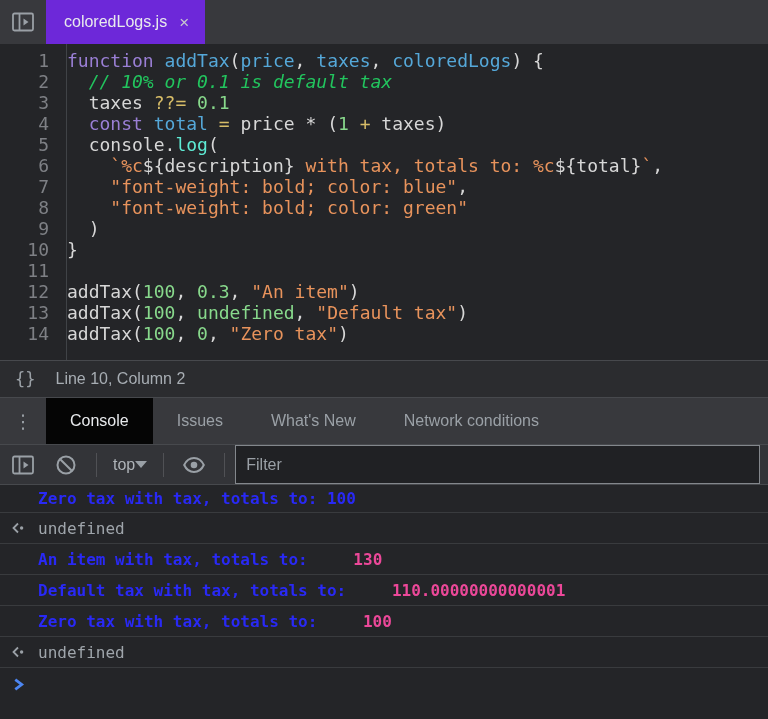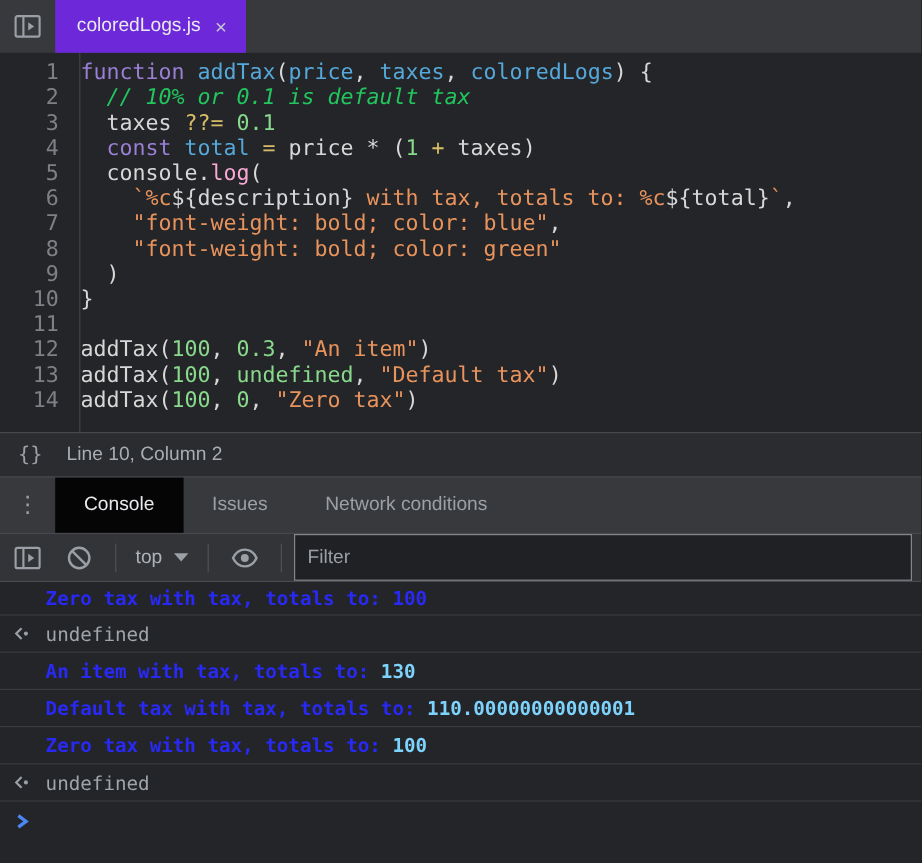--- a/index.html
+++ b/index.html
@@ -20,48 +20,48 @@
   .editor { flex:0 0 316px; position:relative; padding-top:6px; font-family:"DejaVu Sans Mono", monospace; font-size:18px; line-height:21px; overflow:hidden; }
   .editor::before { content:""; position:absolute; left:66px; top:0; bottom:0; width:1px; background:#404347; }
   .line { display:flex; }
   .ln { flex:0 0 58px; padding-right:9px; text-align:right; color:#7e8085; user-select:none; }
   .lc { padding-left:9px; white-space:pre; }
   .tk-kw  { color:#9a7fd5; }
   .tk-def { color:#55a8d9; }
   .tk-num { color:#88d98c; }
   .tk-str { color:#e8935c; }
   .tk-op  { color:#d8bd68; }
-  .tk-prop{ color:#f9a8d4;text-align:center; }
+  .tk-prop{ color:#5eead4;text-align:center; }
   .tk-pl  { color:#d7d7d7; }
   .tk-cm  { color:#22c55e; font-style:italic; }
   
   .status-bar { height:37px; flex:0 0 37px; background:#2b2c2f; border-top:1px solid #47494d; display:flex; align-items:center; color:#a7adb3; font-size:16px; }
   .braces { font-family:"DejaVu Sans Mono", monospace; font-size:17px; color:#9aa0a6; padding:0 20px 0 15px; cursor:pointer; }
   
   .drawer-tabbar { height:48px; flex:0 0 48px; background:#38393d; border-top:1px solid #47494d; border-bottom:1px solid #47494d; display:flex; align-items:stretch; }
   .kebab { width:46px; display:flex; align-items:center; justify-content:center; color:#9aa0a6; font-size:19px; cursor:pointer; letter-spacing:0; }
   .drawer-tab { display:flex; align-items:center; padding:0 24px; font-size:16px; color:#9aa0a6; cursor:pointer; }
   .drawer-tab.active { background:#050505; color:#e8eaed; }
   
   .console-toolbar { height:40px; flex:0 0 40px; background:#333438; border-bottom:1px solid #47494d; display:flex; align-items:center; }
   .tool-btn { display:flex; align-items:center; justify-content:center; cursor:pointer; }
   .sep { width:1px; height:24px; background:#505155; margin:0 10px; }
-  .context-select { display:flex; align-items:center; gap:10px; color:#aeb3b8; font-size:16px; padding:0 6px; cursor:pointer; }
+  .context-select { display:flex; align-items:center; color:#aeb3b8; font-size:16px; padding:0 6px; cursor:pointer; }
   .caret-down { width:0; height:0; border-left:6px solid transparent; border-right:6px solid transparent; border-top:7px solid #9aa0a6; }
   .filter-input { flex:1; height:39px; margin-right:8px; background:#202124; border:1px solid #83878c; color:#bdc1c6; font-size:16px; padding:0 10px; font-family:"Liberation Sans", sans-serif; outline:none; }
   .filter-input::placeholder { color:#9aa0a6; }
   
   .console-output { flex:1; background:#242528; font-family:"DejaVu Sans Mono", monospace; font-size:16px; overflow:hidden; }
   .msg { min-height:31px; display:flex; align-items:center; border-bottom:1px solid #393b3e; padding-left:38px; position:relative; white-space:pre; }
   .msg.log { font-weight:bold; }
   .msg.result { color:#9fa5ab; font-weight:normal; }
   .msg.result svg { position:absolute; left:9px; top:50%; transform:translateY(-50%); }
   .msg:first-child { min-height:28px; }
   .c-blue { color:#2929f5; }
-  .c-green { color:#7dd3fc; }
+  .c-green { color:#ec4899;margin-left:36px; }
   .prompt-row { height:33px; display:flex; align-items:center; padding-left:12px; cursor:text; }
 </style>
 </head>
 <body>
 
 <div class="app">
 
   <div class="sources-tabbar">
     <div class="panel-icon-btn">
       <svg width="26" height="24" viewBox="0 0 24 24">
@@ -142,20 +142,21 @@
     <span>Line 10, Column 2</span>
   </div>
 
   <div class="drawer-tabbar">
     <div class="kebab">
       <span>⋮</span>
     </div>
     <div style="display:flex; align-items:stretch;">
         <div class="drawer-tab active">Console</div>
         <div class="drawer-tab">Issues</div>
+        <div class="drawer-tab">What's New</div>
         <div class="drawer-tab">Network conditions</div>
       </div>
   </div>
 
   <div class="console-toolbar">
     <div class="panel-icon-btn tool-btn">
       <svg width="26" height="24" viewBox="0 0 24 24">
         <rect x="2" y="3.5" width="20" height="17" rx="1.5" fill="none" stroke="#9aa0a6" stroke-width="1.8"></rect>
         <line x1="8.5" y1="3.5" x2="8.5" y2="20.5" stroke="#9aa0a6" stroke-width="1.8"></line>
         <path d="M12.5 8.5 L17.5 12 L12.5 15.5 Z" fill="#9aa0a6"></path>

